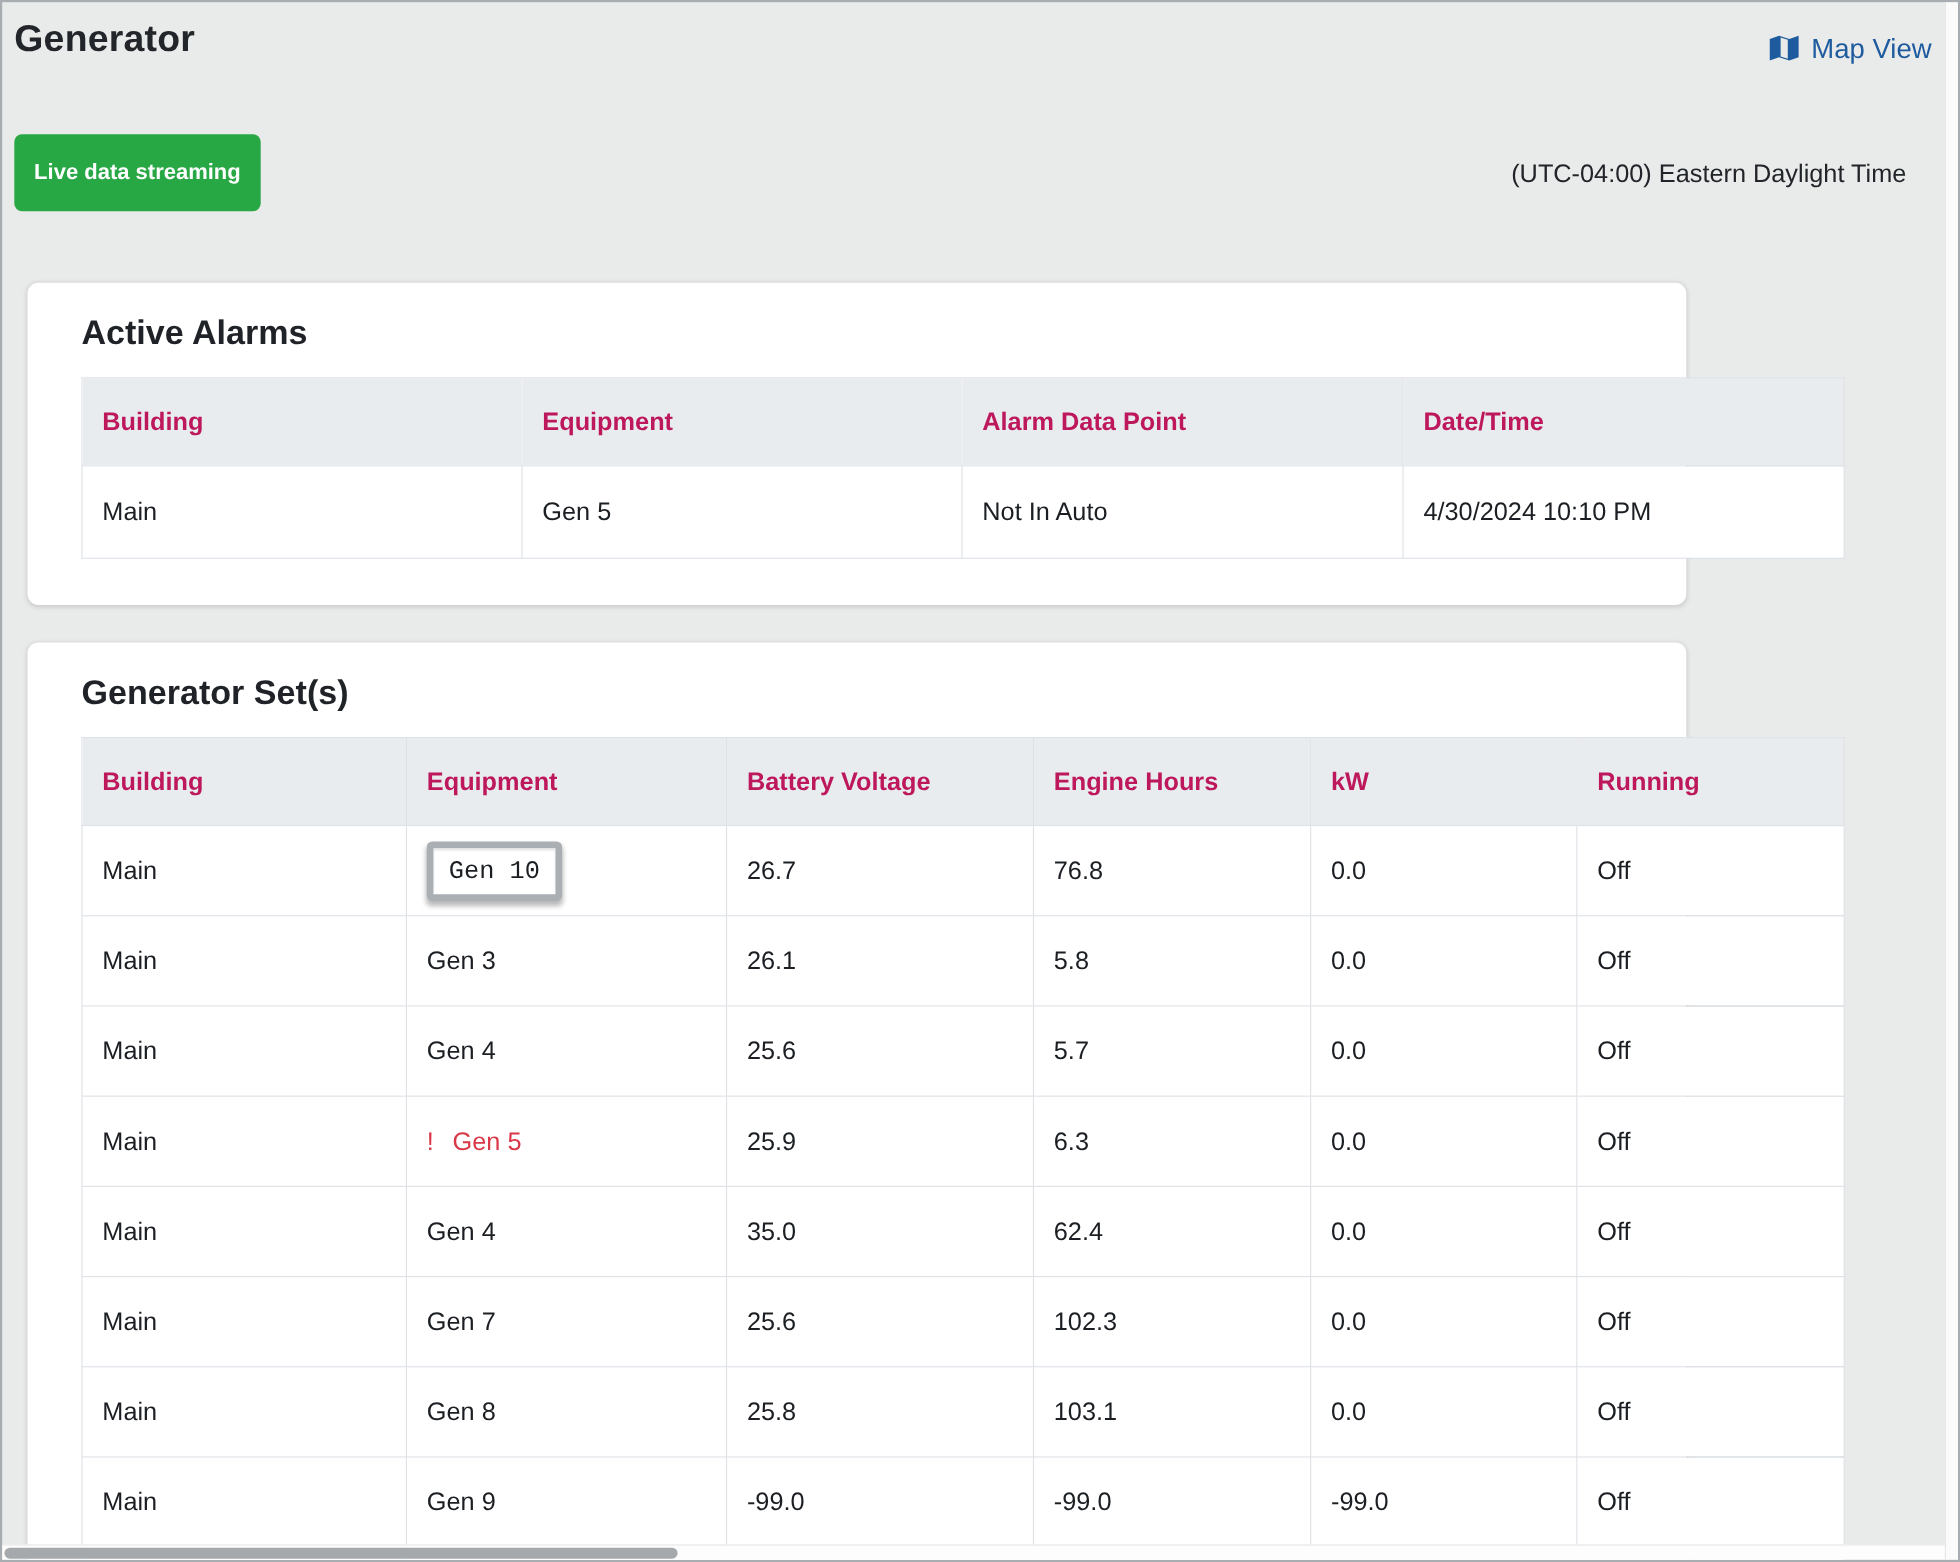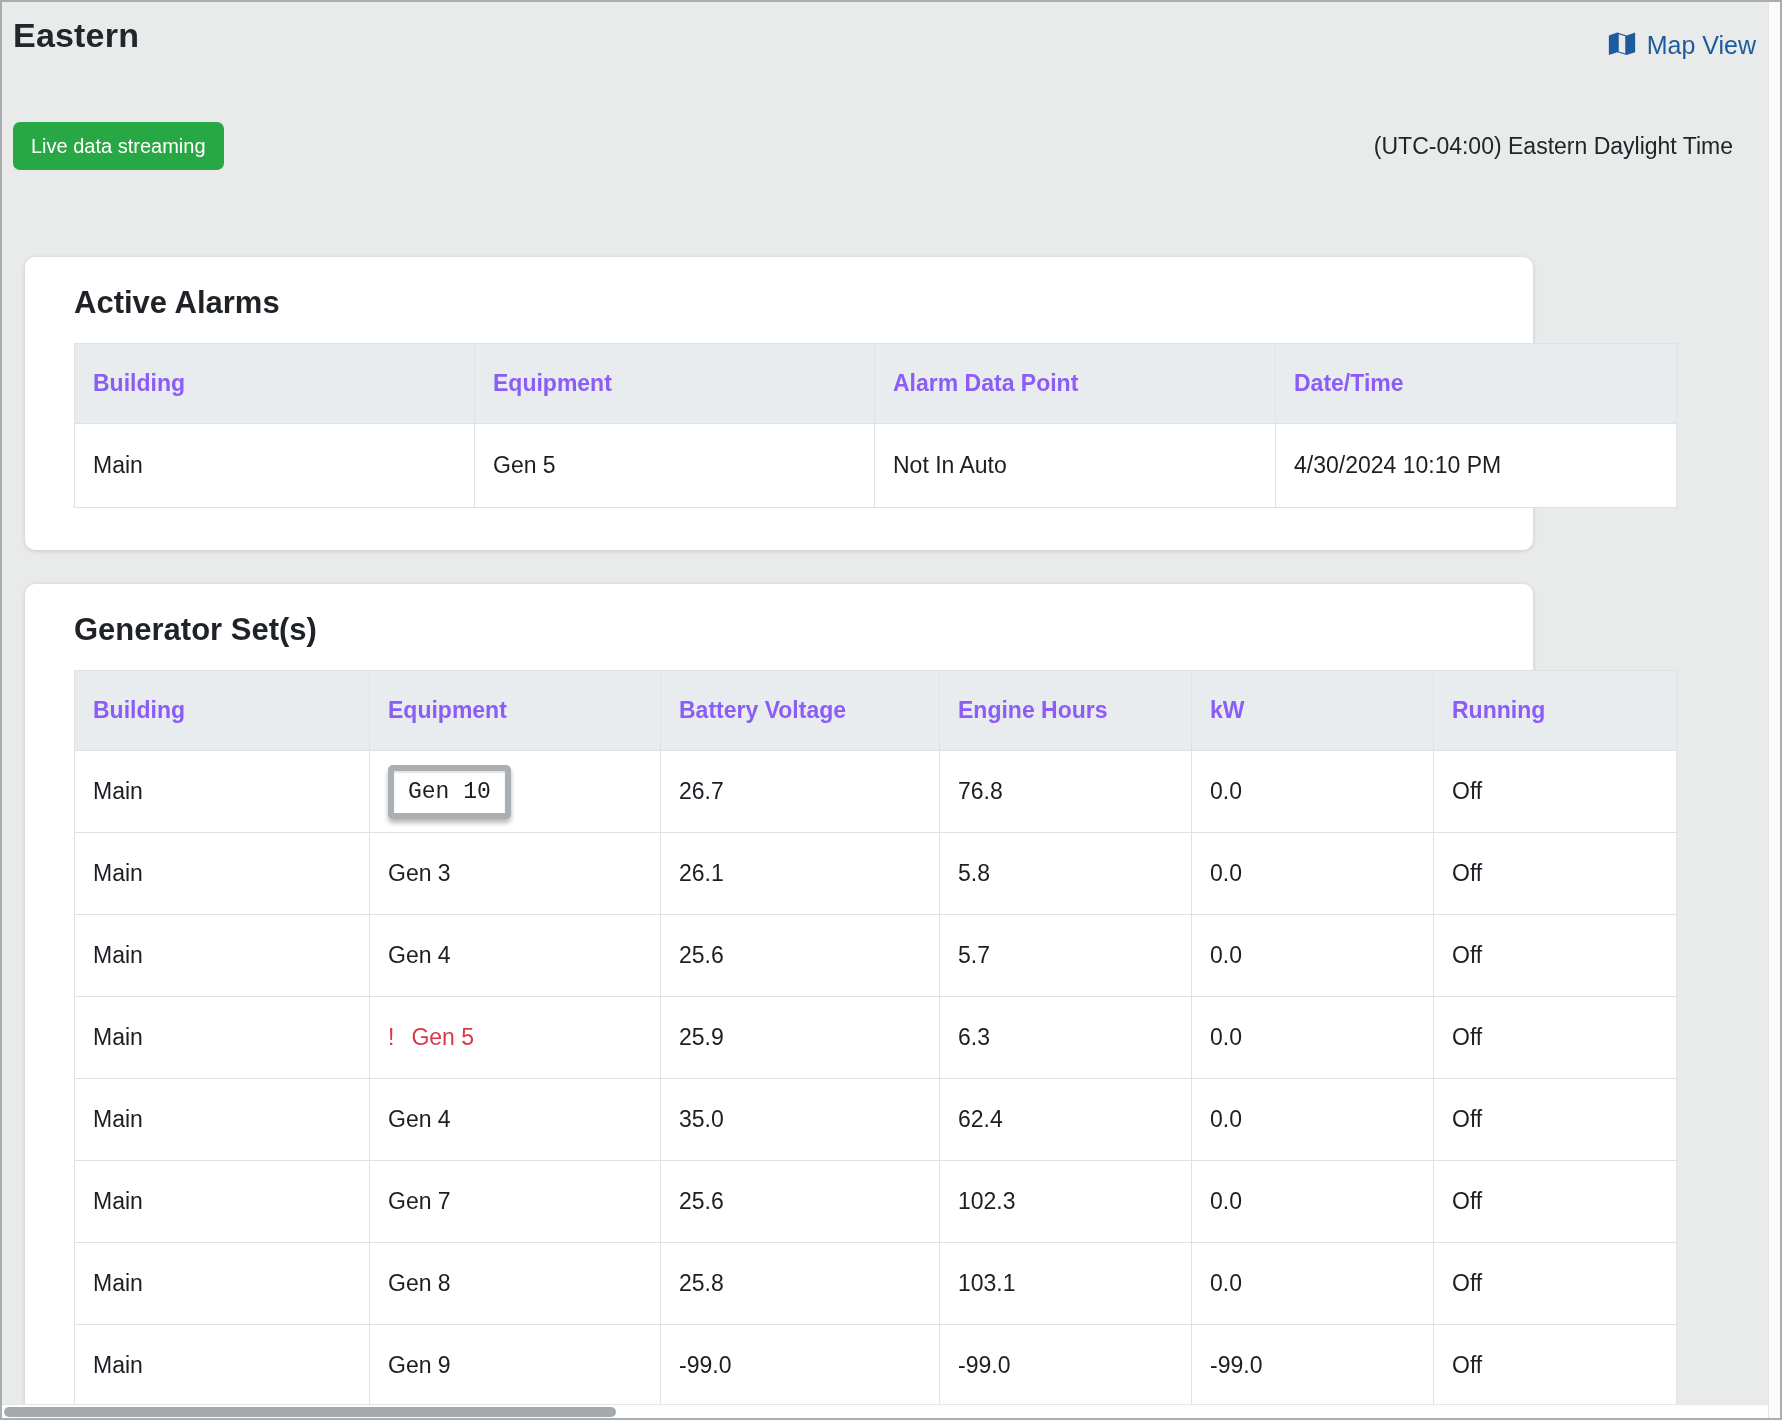--- a/index.html
+++ b/index.html
@@ -14,34 +14,34 @@
   }
   
   .title-row { position:absolute; top:14px; left:11px; right:24px;
     display:flex; justify-content:space-between; align-items:flex-start; }
   h1 { font-size:34px; font-weight:700; color:#222529; letter-spacing:.2px; }
   .map-view { display:flex; align-items:center; gap:10px; margin-top:14px;
     color:#1e5b9e; font-size:25px; font-weight:400; text-decoration:none; cursor:pointer; }
   .map-view svg { display:block; }
   .status-row { position:absolute; top:120px; left:11px; right:47px;
     display:flex; justify-content:space-between; align-items:center; }
-  .live-badge { background:#28a745; color:#ffffff; font-size:20px; font-weight:400;
-    padding:13px 18px; border-radius:7px; line-height:1.1; }
+  .live-badge { background:#28a745; color:#ffffff; font-size:20px; font-weight:700;
+    padding:24px 18px; border-radius:7px; line-height:1.1; }
   .tz { font-size:23px; color:#212529; }
   
   .card { position:absolute; left:23px; width:1508px; background:#ffffff;
     border-radius:10px; box-shadow:0 1px 5px rgba(0,0,0,.14); padding:18px 49px 42px 49px; }
   .card-alarms { top:255px; }
   .card-generators { top:582px; height:920px; }
   h2 { font-size:31px; font-weight:700; color:#1f2328; margin:10px 0 22px 0; }
   
   table { border-collapse:collapse; table-layout:fixed; width:1602px; }
   th, td { border:1px solid #dee2e6; text-align:left; vertical-align:middle;
     font-size:23px; overflow:hidden; white-space:nowrap; }
-  th { background:#e9ecef; color:#8b5cf6; font-weight:700; padding:26px 18px; }
+  th { background:#e9ecef; color:#be185d; font-weight:700; padding:26px 18px; }
   td { color:#1b1e22; padding:27px 18px; background:#ffffff; }
   .t-alarms td { padding:28px 18px; }
   .cell-focus-host { padding:8px 18px;font-family:Liberation Mono, monospace; }
   .focus-box { display:inline-block; background:#ffffff; border:6px solid #aaafb4;
     border-radius:5px; padding:8px 14px; box-shadow:0 4px 5px rgba(0,0,0,.28), inset 0 2px 2px rgba(0,0,0,.12);
     cursor:pointer; }
   .equip { cursor:pointer; }
   .alarm-cell { color:#d93848; }
   .alarm-cell .bang { margin-right:17px; }
   
@@ -49,21 +49,21 @@
     background:#fbfbfb; border-left:1px solid #e4e4e4; z-index:50; }
   .hscrollbar { position:absolute; left:0; bottom:0; right:12px; height:14px;
     background:#fdfdfd; border-top:1px solid #e6e6e6; z-index:50; }
   .hthumb { position:absolute; left:2px; top:2px; width:612px; height:10px;
     border-radius:5px; background:#a6a9ac; }
 </style>
 </head>
 <body>
 
 <div class="title-row">
-  <h1>Eastern</h1>
+  <h1>Generator</h1>
   <a class="map-view">
     <span>
       <svg viewBox="0 0 24 24" width="30" height="30" aria-hidden="true">
         <path fill="#1e5b9e" d="M1.5 4.3 L8.3 2 L15.7 4.3 L22.5 2 V17.7 L15.7 20 L8.3 17.7 L1.5 20 Z"></path>
         <path fill="#e9eaea" d="M9.4 3.3 L14.6 4.9 V18.7 L9.4 17.1 Z"></path>
       </svg>
     </span>
     <span>Map View</span>
   </a>
 </div>

